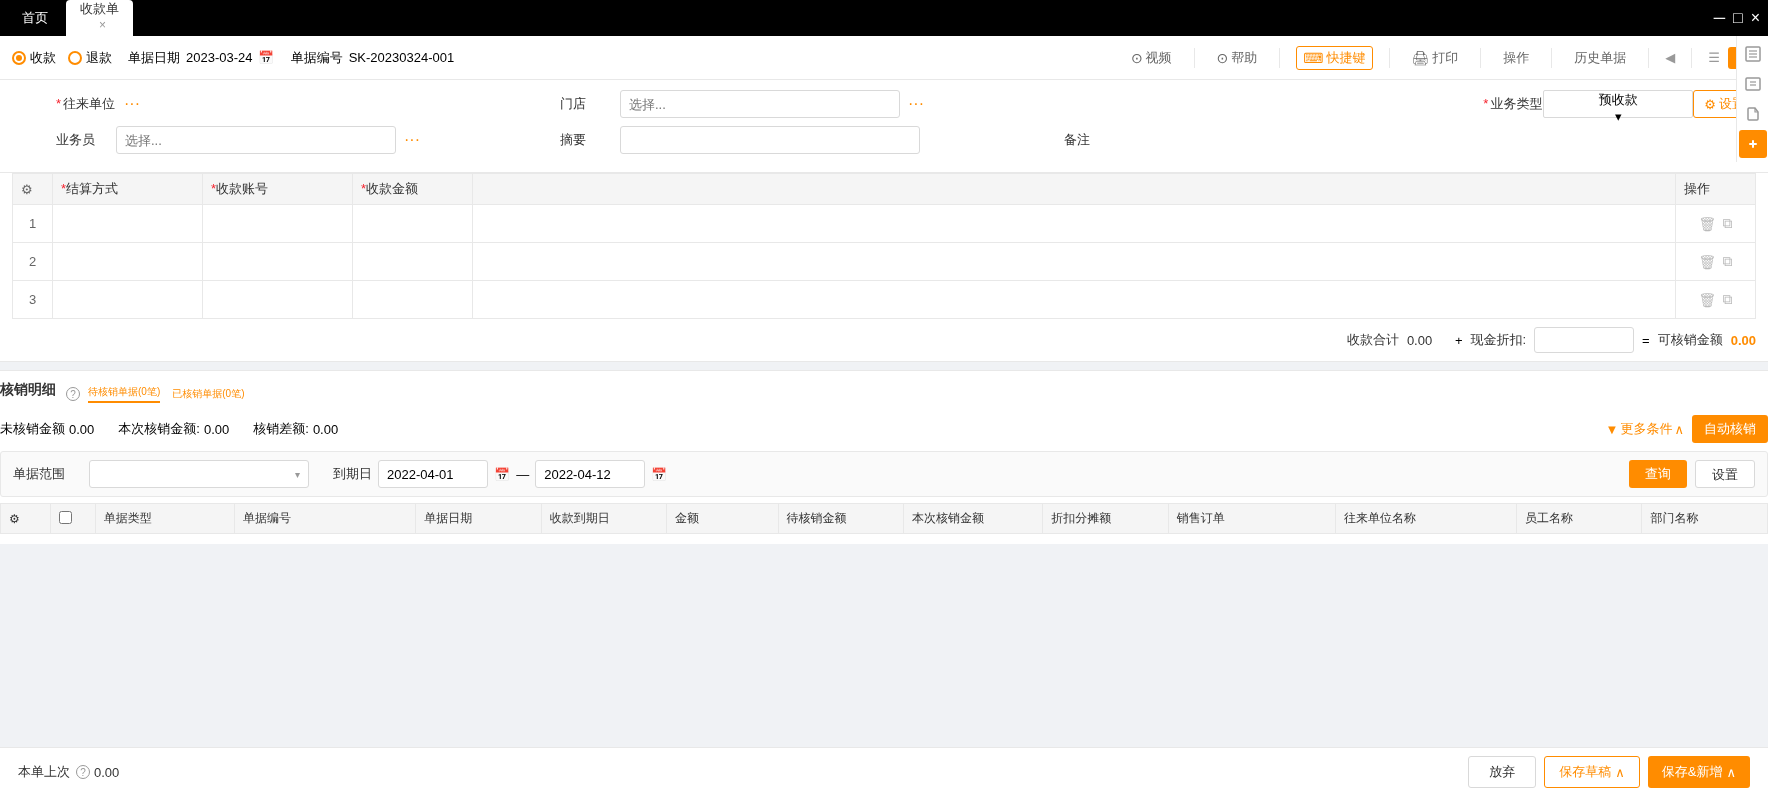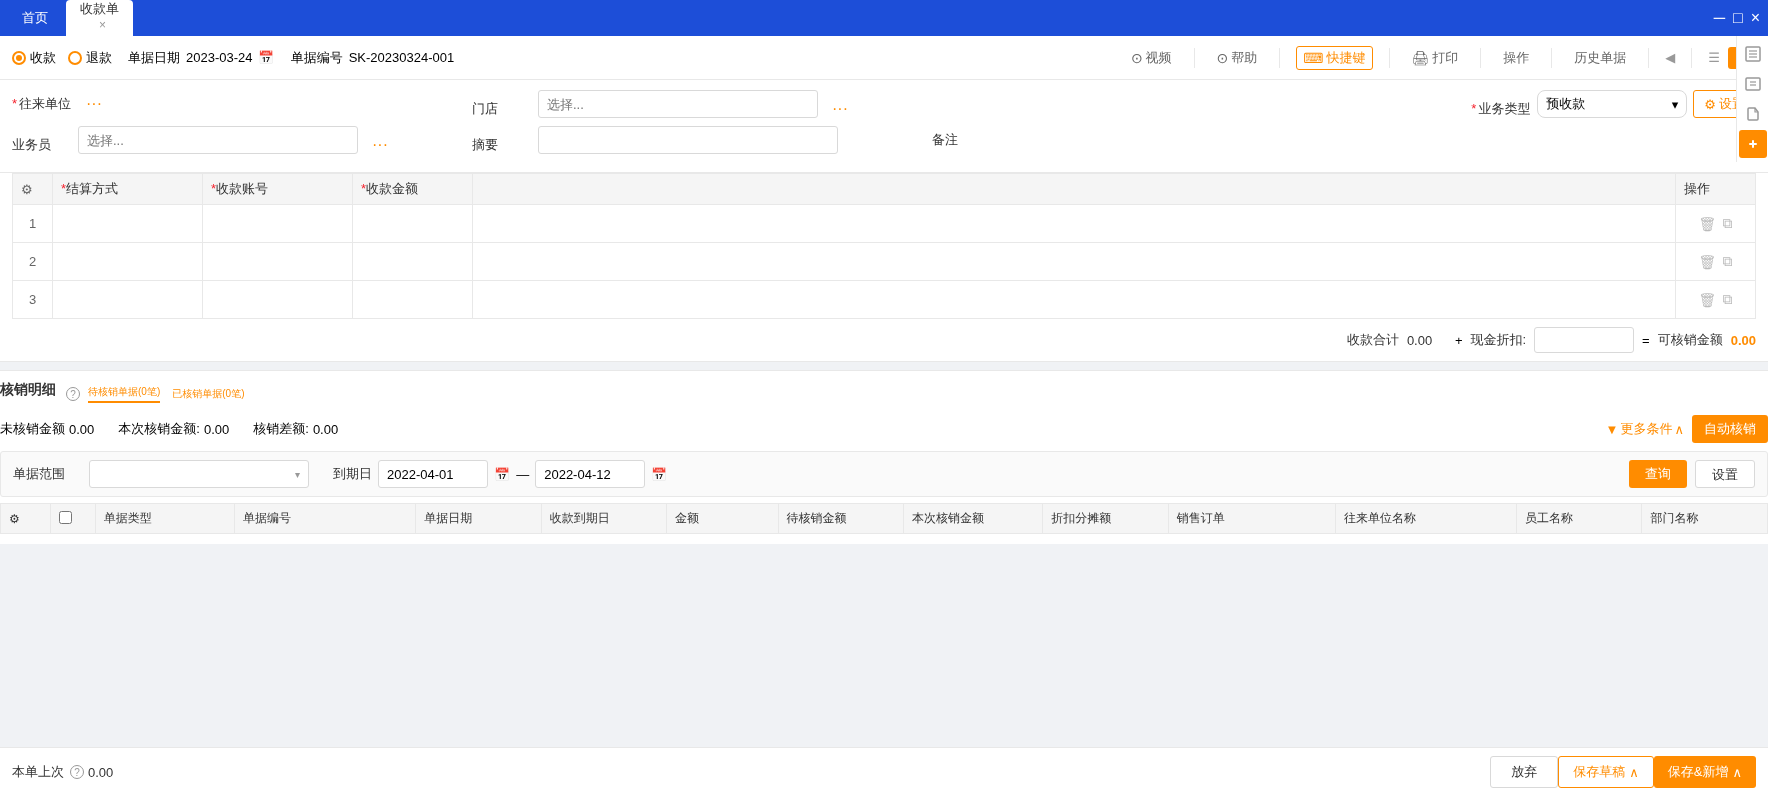--- a/index.html
+++ b/index.html
@@ -1,20 +1,20 @@
 <!DOCTYPE html>
 <html><head>
   <meta charset="utf-8">
   <style>
     * { box-sizing: border-box; margin: 0; padding: 0; font-family: 'Microsoft YaHei', Arial, sans-serif; font-size: 13px; }
     body { background: #f0f2f5; width: 1768px; min-height: 796px; overflow: hidden; }
 
     
     .tab-bar {
-      display: flex; align-items: center; background: #1d4ed8; height: 36px; padding: 0 8px;
+      display: flex; align-items: center; background: #000000; height: 36px; padding: 0 8px;
       position: relative;
     }
     .tab-home {
       color: #fff; padding: 0 14px; height: 36px; display: flex; align-items: center; cursor: pointer; font-size: 13px;
     }
     .tab-active {
       background: #fff; color: #333; padding: 0 14px; height: 36px; display: flex; align-items: center; cursor: pointer; font-size: 13px; border-radius: 4px 4px 0 0; margin-left: 4px; flex-direction: column;
     }
     .tab-close { margin-left: 6px; color: #999; cursor: pointer; font-size: 12px; }
     .tab-bar-right { margin-left: auto; display: flex; align-items: center; gap: 8px; }
@@ -39,23 +39,23 @@
 
     
     .form-area { padding: 10px 12px; background: #fff; border-bottom: 1px solid #e8e8e8; }
     .form-row { display: flex; align-items: center; margin-bottom: 8px; gap: 0; }
     .form-label { color: #333; min-width: 60px; white-space: nowrap; }
     .form-label.required::before { content: '*'; color: #f5222d; margin-right: 2px; }
     .form-input {
       flex: 1; height: 28px; border: 1px solid #d9d9d9; border-radius: 3px; padding: 0 8px; color: #999; outline: none; background: #fff; max-width: 300px;
     }
     .more-btn { color: #ff8c00; cursor: pointer; margin-left: 4px; font-size: 16px; padding: 0 4px; }
-    .form-group { display: flex; align-items: flex-end; gap: 6px; flex: 1; }
+    .form-group { display: flex; align-items: center; flex: 1; margin-left: 44px; }
     .business-type-select {
-      display: flex; align-items: center; border: 1px solid #d9d9d9; border-radius: 8px; height: 28px; padding: 0 8px; min-width: 120px; justify-content: space-between; cursor: pointer; background: #fff;
+      display: flex; align-items: center; border: 1px solid #d9d9d9; border-radius: 2px; height: 28px; padding: 0 21px; min-width: 120px; justify-content: space-between; cursor: pointer; background: #fff; flex-direction: column;
     }
     .setting-btn {
       background: #fff; border: 1px solid #ff8c00; color: #ff8c00; border-radius: 3px; padding: 3px 10px; cursor: pointer; display: flex; align-items: center; gap: 3px; height: 28px;
     }
 
     
     .data-table { width: 100%; border-collapse: collapse; background: #fff; }
     .data-table th {
       background: #f5f5f5; border: 1px solid #e8e8e8; padding: 6px 8px; text-align: left; color: #333; font-weight: normal; white-space: nowrap;
     }
@@ -96,23 +96,23 @@
     .more-conditions { color: #ff8c00; cursor: pointer; display: flex; align-items: center; gap: 2px; margin-left: auto; }
     .auto-writeoff-btn { background: #ff8c00; color: #fff; border: none; border-radius: 3px; padding: 5px 12px; cursor: pointer; height: 28px; }
 
     
     .bottom-table { width: 100%; border-collapse: collapse; }
     .bottom-table th {
       background: #f5f5f5; border: 1px solid #e8e8e8; padding: 6px 8px; text-align: left; color: #333; font-weight: normal; white-space: nowrap; font-size: 12px;
     }
 
     
-    .footer { display: flex; align-items: center; padding: 8px 12px; background: #fff; border-top: 1px solid #e8e8e8; position: fixed; bottom: 0; left: 0; right: 0; }
+    .footer { display: flex; align-items: center; padding: 8px 18px; background: #fff; border-top: 1px solid #e8e8e8; position: fixed; bottom: 0; left: 0; right: 0; }
     .footer-left { display: flex; align-items: center; gap: 4px; color: #333; }
-    .footer-right { margin-left: auto; display: flex; }
+    .footer-right { margin-left: auto; display: flex; gap: 8px; }
     .btn-abandon { background: #fff; color: #333; border: 1px solid #d9d9d9; border-radius: 3px; padding: 6px 20px; cursor: pointer; height: 32px; }
     .btn-save-draft { background: #fff; color: #ff8c00; border: 1px solid #ff8c00; border-radius: 3px; padding: 6px 14px; cursor: pointer; height: 32px; display: flex; align-items: center; gap: 4px; }
     .btn-save-new { background: #ff8c00; color: #fff; border: none; border-radius: 3px; padding: 6px 14px; cursor: pointer; height: 32px; display: flex; align-items: center; gap: 4px; }
 
     
     .right-sidebar {
       position: fixed; right: 0; top: 36px; width: 32px; display: flex; flex-direction: column; align-items: center; gap: 2px; background: #fff; border-left: 1px solid #e8e8e8; padding: 4px 0;
     }
     .sidebar-icon { width: 28px; height: 28px; display: flex; align-items: center; justify-content: center; cursor: pointer; color: #666; border-radius: 3px; }
     .sidebar-icon.active { background: #ff8c00; color: #fff; }

